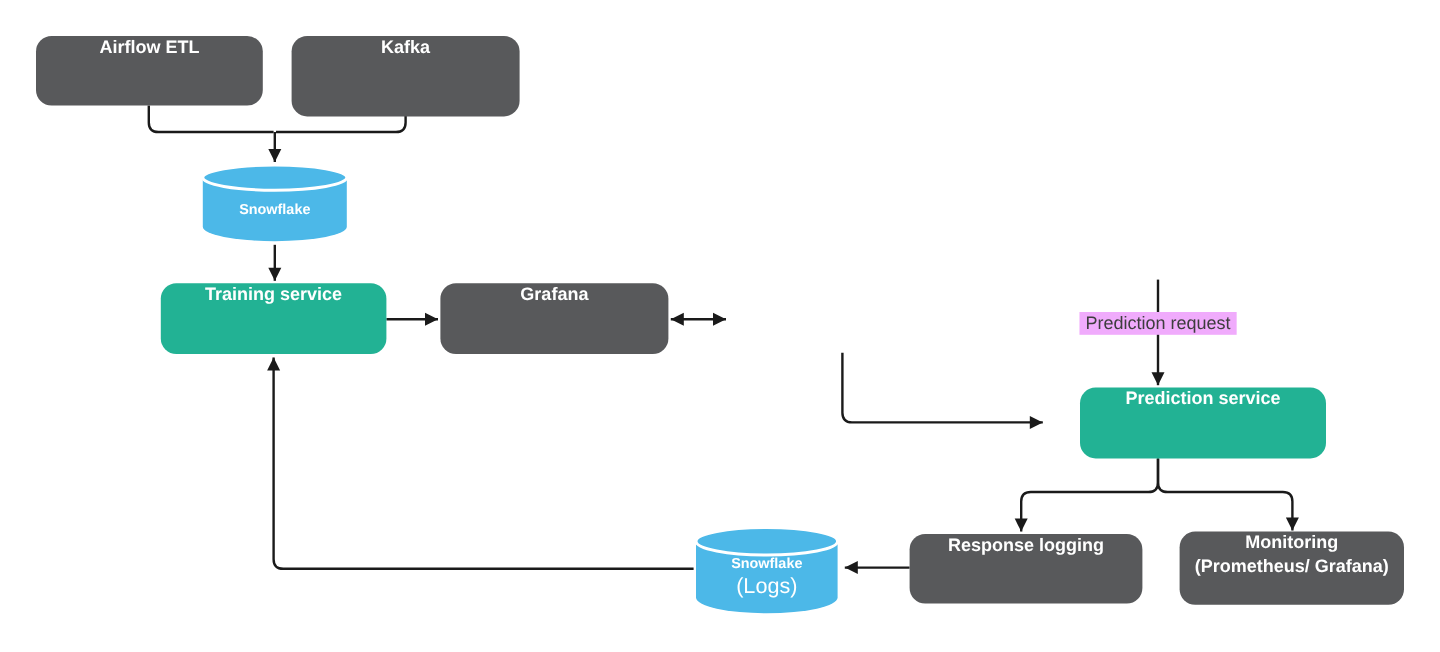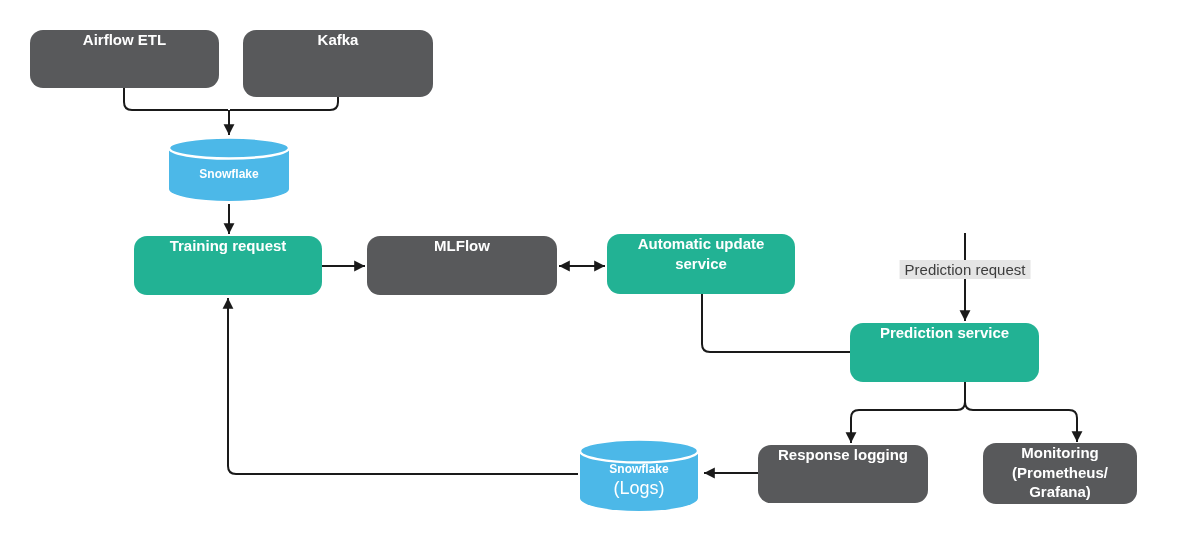--- a/index.html
+++ b/index.html
@@ -61,21 +61,21 @@
     color: #ffffff;
     text-align: center;
     line-height: 1.25;
   }
   .cyl-label   { font-weight: bold; font-size: 12px; }
   .cyl-sublabel{ font-weight: normal; font-size: 18px; }
   .edge-label {
     position: absolute;
     z-index: 3;
     transform: translateX(-50%);
-    background: #e5e5e5;
+    background: #f0abfc;
     color: #3d3d3d;
     font-size: 15px;
     font-weight: normal;
     padding: 1px 5px;
     white-space: nowrap;
   }
 </style>
 </head>
 <body>
 
@@ -113,43 +113,40 @@
     <svg viewBox="0 0 124 68" preserveAspectRatio="none">
       <path d="M2,12 V53 A60,12 0 0 0 122,53 V12 Z" fill="#4cb8e8"></path>
       <ellipse cx="62" cy="12" rx="60" ry="10.5" fill="#4cb8e8" stroke="#ffffff" stroke-width="2.5"></ellipse>
     </svg>
     <div class="cyl-text">
       <span class="cyl-label">Snowflake</span>
     </div>
   </div>
 
   <div class="node green" style="left:134px;top:236px;width:188px;height:59px">
-    <span>Training request</span>
+    <span>Training service</span>
   </div>
 
   <div class="node dark" style="left:367px;top:236px;width:190px;height:59px">
-    <span>MLFlow</span>
+    <span>Grafana</span>
   </div>
 
-  <div class="node green" style="left:607px;top:234px;width:188px;height:60px">
-    <span>Automatic update service</span>
-  </div>
 
 
   <div class="edge-label" style="left:965px;top:260px">Prediction request</div>
 
-  <div class="node green" style="left:850px;top:323px;width:189px;height:59px">
+  <div class="node green" style="left:900px;top:323px;width:205px;height:59px">
     <span>Prediction service</span>
   </div>
 
-  <div class="node dark" style="left:758px;top:445px;width:170px;height:58px">
+  <div class="node dark" style="left:758px;top:445px;width:194px;height:58px">
     <span>Response logging</span>
   </div>
 
-  <div class="node dark" style="left:983px;top:443px;width:154px;height:61px">
+  <div class="node dark" style="left:983px;top:443px;width:187px;height:61px">
     <span>Monitoring (Prometheus/ Grafana)</span>
   </div>
 
   <div class="cyl" style="left:578px;top:438px;width:122px;height:76px">
     <svg viewBox="0 0 122 76" preserveAspectRatio="none">
       <path d="M2,13 V60 A59,13 0 0 0 120,60 V13 Z" fill="#4cb8e8"></path>
       <ellipse cx="61" cy="13" rx="59" ry="11.5" fill="#4cb8e8" stroke="#ffffff" stroke-width="2.5"></ellipse>
     </svg>
     <div class="cyl-text" style="padding-top:10px">
       <span class="cyl-label">Snowflake</span>

